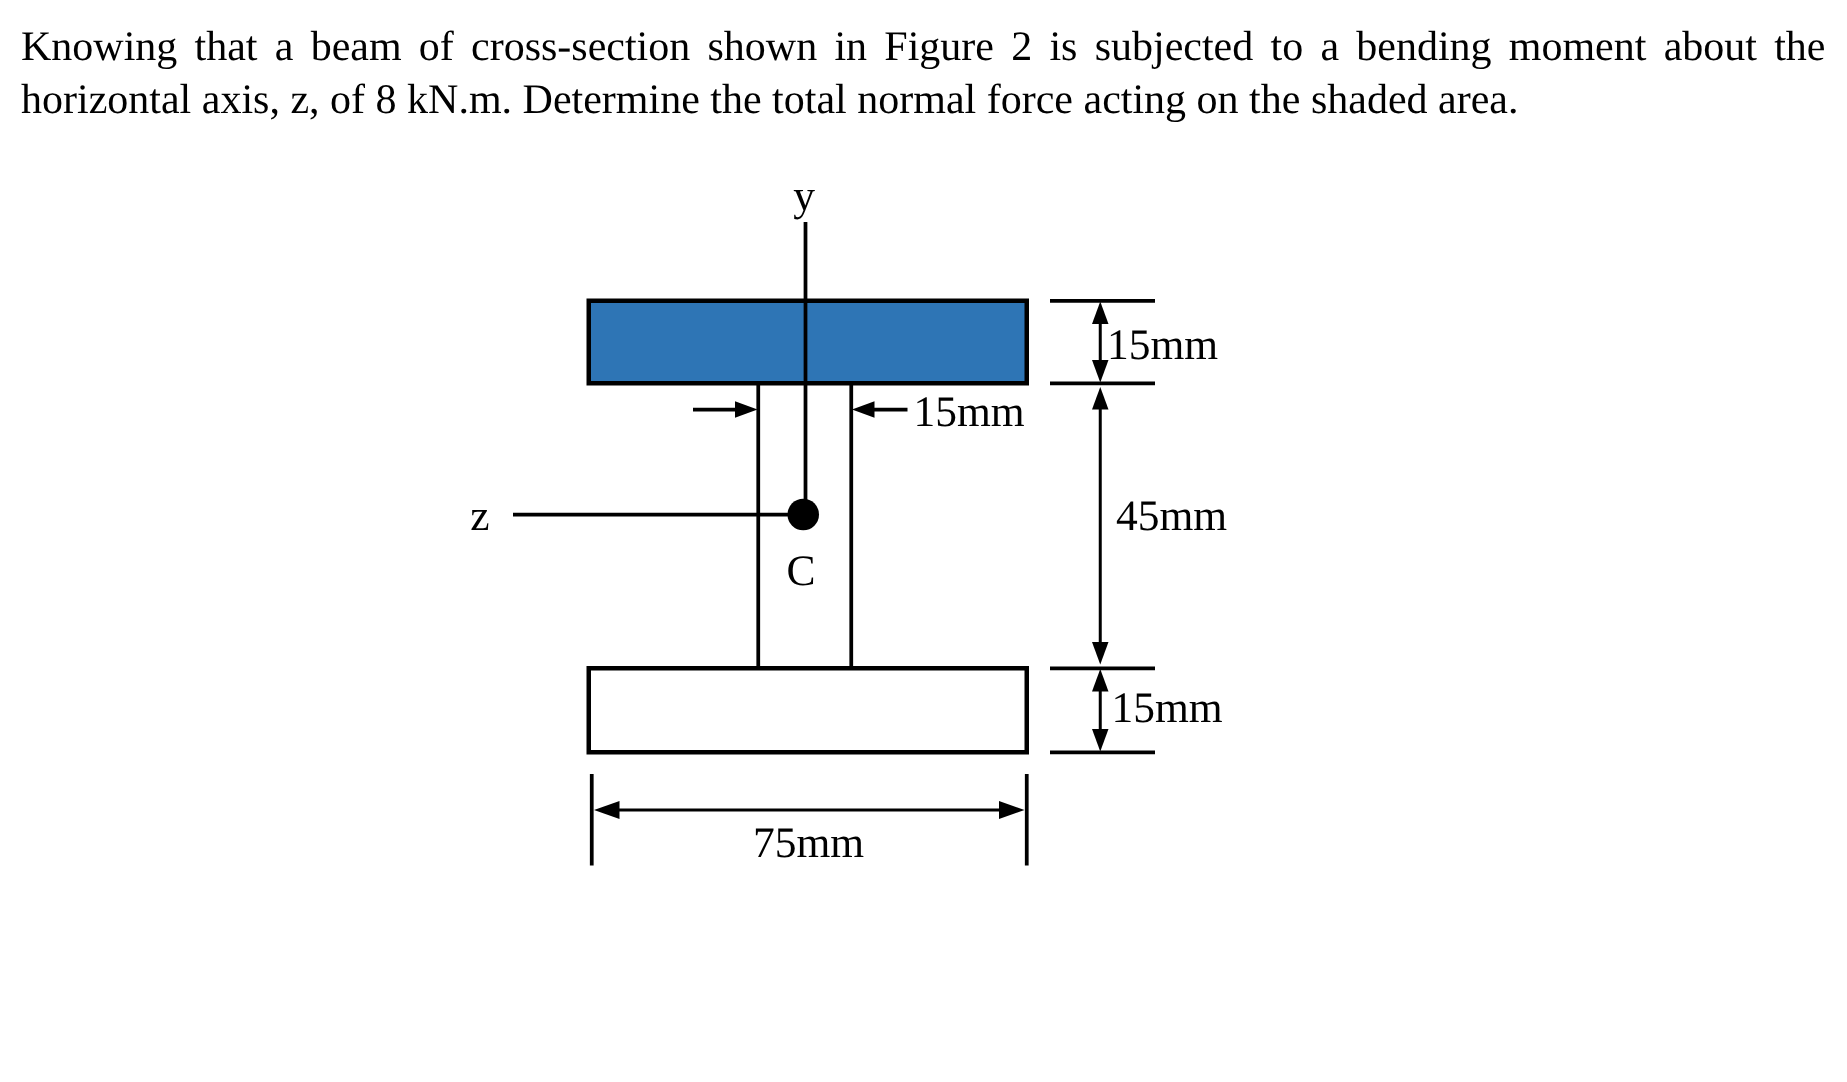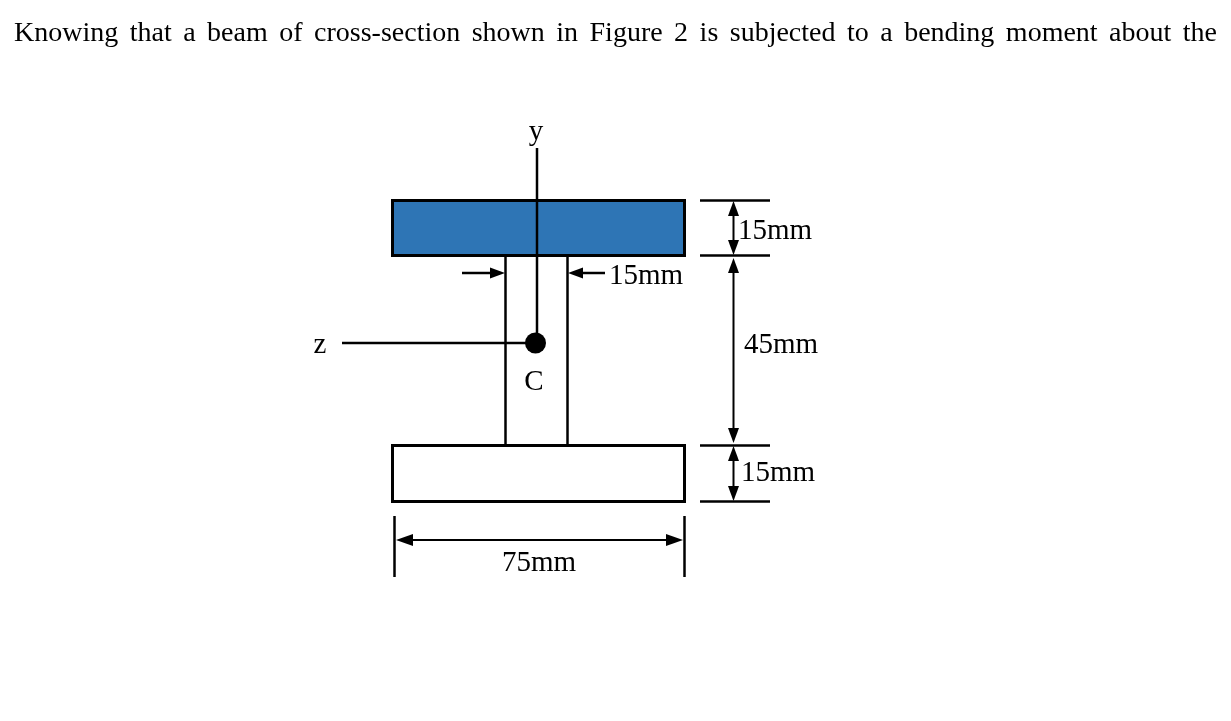--- a/index.html
+++ b/index.html
@@ -49,20 +49,21 @@
   .centroid-label { font-size: 29px; }
   .figure-caption { font-size: 28px; font-weight: bold; }
 </style>
 </head>
 <body>
 
 <div class="page">
 
   <div class="problem-text">
     <div class="problem-line-justified">Knowing that a beam of cross-section shown in Figure 2 is subjected to a bending moment about the</div>
+    <div class="problem-line">horizontal axis, z, of 8 kN.m. Determine the total normal force acting on the shaded area.</div>
   </div>
 
   <div class="figure-wrap">
     <svg width="1231" height="631" viewBox="0 0 1231 631">
 
       <text class="axis-label" x="536" y="50" text-anchor="middle">y</text>
 
       <rect x="392.5" y="110.5" width="292" height="55" stroke="#000000" stroke-width="3" fill="#2E75B5"></rect>
 
       <line x1="537" y1="58" x2="537" y2="253" stroke="#000000" stroke-width="2.5"></line>

